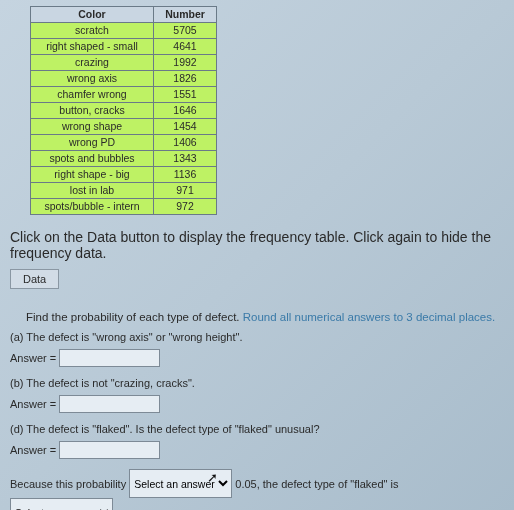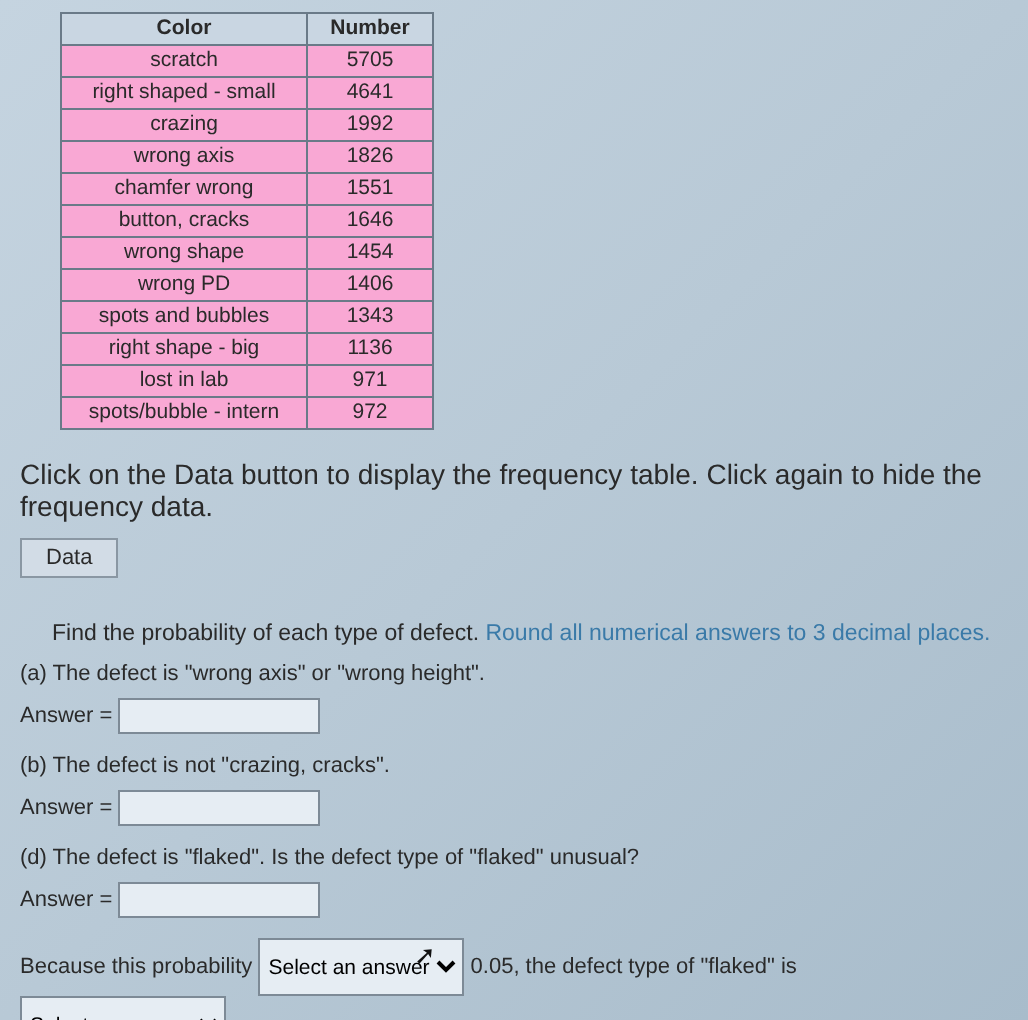--- a/index.html
+++ b/index.html
@@ -11,21 +11,21 @@
     height: 510px;
     overflow: hidden;
     font-size: 11px;
     color: #2a2a2a;
   }
   .container {
     padding: 6px 10px 10px 10px;
   }
   table.freq {
     border-collapse: collapse;
-    background: #f9a8d4;
+    background: #bef264;
     margin-left: 20px;
     margin-bottom: 14px;
   }
   table.freq th, table.freq td {
     border: 1px solid #6a7a88;
     padding: 1px 6px;
     font-size: 10.5px;
     line-height: 13px;
   }
   table.freq th {

